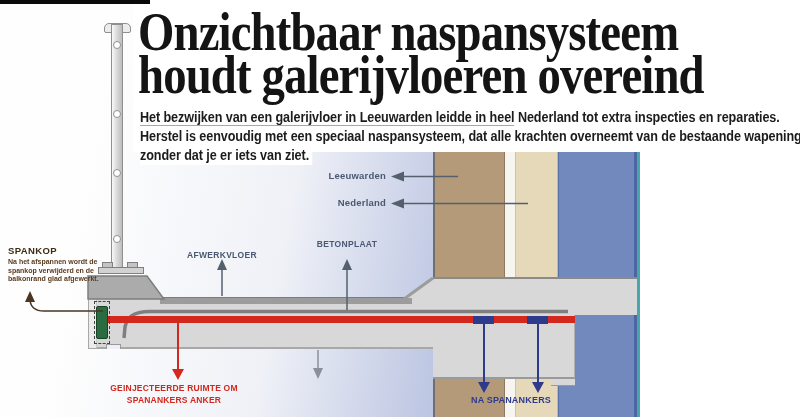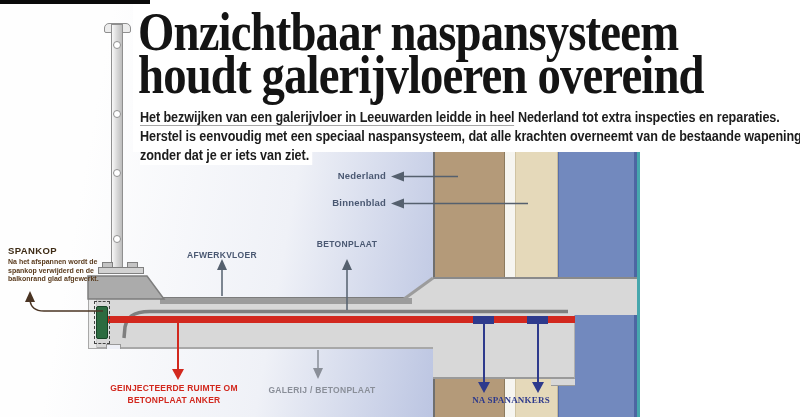--- a/index.html
+++ b/index.html
@@ -178,26 +178,25 @@
       <div>Na het afspannen wordt de</div>
       <div>spankop verwijderd en de</div>
       <div>balkonrand glad afgewerkt.</div>
     </div>
   </div>
 
   <div class="lbl lbl-slate" style="left:277px;top:239px;width:140px;text-align:center;">
     <div>BETONPLAAT</div>
   </div>
 
-  <div class="lbl lbl-names" style="left:286px;top:171px;width:100px;text-align:right;">Nederland</div>
-  <div class="lbl lbl-names" style="left:286px;top:198px;width:100px;text-align:right;">Binnenblad</div>
+  <div class="lbl lbl-names" style="left:286px;top:171px;width:100px;text-align:right;">Leeuwarden</div>
+  <div class="lbl lbl-names" style="left:286px;top:198px;width:100px;text-align:right;">Nederland</div>
 
   <div class="lbl lbl-red" style="left:84px;top:382px;width:180px;text-align:center;">
     <div>GEINJECTEERDE RUIMTE OM</div>
-    <div>BETONPLAAT ANKER</div>
-  </div>
-
-  <div class="lbl lbl-gray" style="left:242px;top:385px;width:160px;text-align:center;">GALERIJ / BETONPLAAT</div>
-
-  <div class="lbl lbl-navy" style="left:441px;top:395px;width:140px;text-align:center;font-family:Liberation Serif, serif;">NA SPANANKERS</div>
+    <div>SPANANKERS ANKER</div>
+  </div>
+
+
+  <div class="lbl lbl-navy" style="left:441px;top:395px;width:140px;text-align:center;">NA SPANANKERS</div>
 
   <div class="abs top-bar"></div>
 </div>
 
 </body></html>

